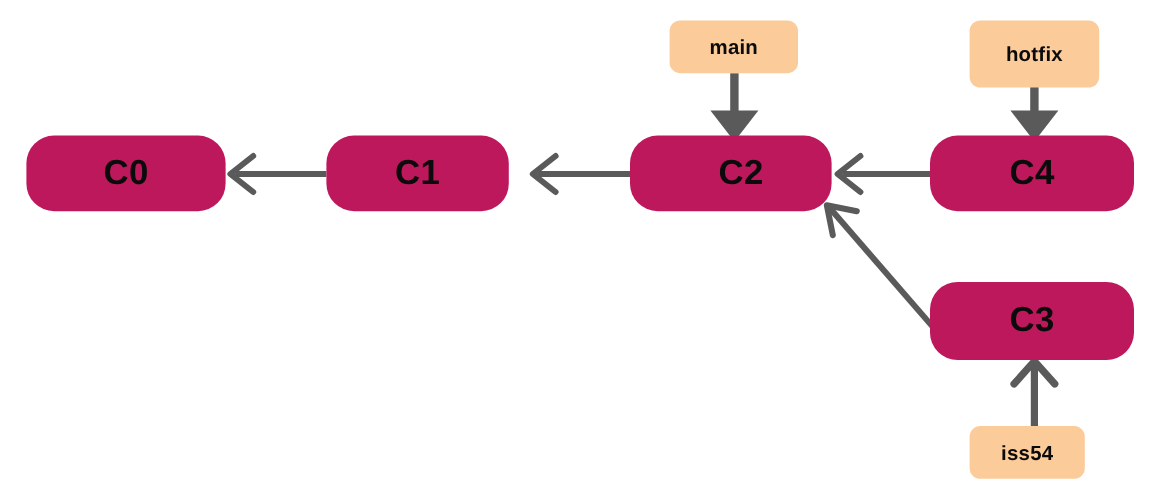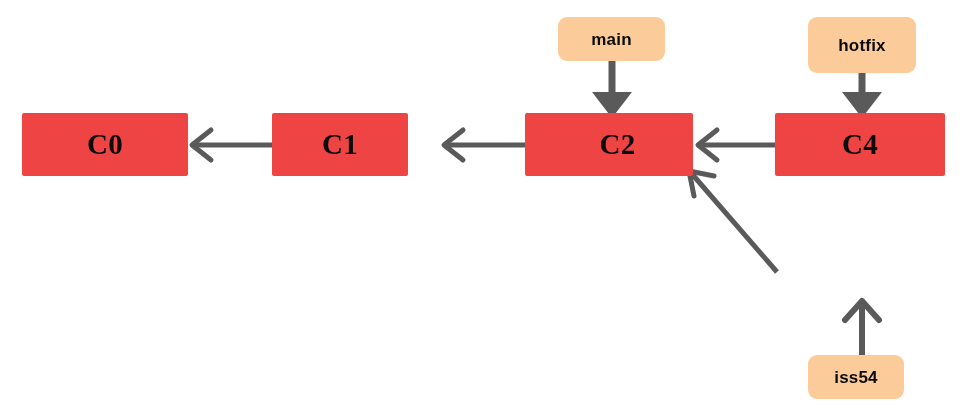--- a/index.html
+++ b/index.html
@@ -28,23 +28,22 @@
   .node {
     position: absolute;
     box-sizing: border-box;
     display: flex;
     align-items: center;
     justify-content: center;
     border-radius: 18px;
     z-index: 2;
   }
   .commit {
-    background: #ef4444;
-    border-radius: 2px;
-    font-family: Liberation Serif, serif;
+    background: #be185d;
+    border-radius: 23px;
   }
   .commit .node-label {
     font-size: 29px;
     font-weight: bold;
     color: #0b0b0b;
     letter-spacing: 0.3px;
   }
   .branch {
     background: #fbcb9a;
     border-radius: 9px;
@@ -100,32 +99,35 @@
     <g>
       <line x1="862" y1="357" x2="862" y2="304" stroke="#5a5a5a" stroke-width="6" stroke-linecap="butt"></line>
       <polyline points="845,320 862,301 879,320" fill="none" stroke="#5a5a5a" stroke-width="6" stroke-linecap="round" stroke-linejoin="round"></polyline>
     </g>
   </svg>
 
   <div class="node commit" style="left:22px;  top:113px; width:166px; height:63px;">
     <span class="node-label">C0</span>
   </div>
 
-  <div class="node commit" style="left:272px; top:113px; width:136px; height:63px;">
+  <div class="node commit" style="left:272px; top:113px; width:152px; height:63px;">
     <span class="node-label">C1</span>
   </div>
 
   <div class="node commit" style="left:525px; top:113px; width:168px; height:63px;padding-left:17px;">
     <span class="node-label">C2</span>
   </div>
 
   <div class="node commit" style="left:775px; top:113px; width:170px; height:63px;">
     <span class="node-label">C4</span>
   </div>
 
+  <div class="node commit" style="left:775px; top:235px; width:170px; height:65px;">
+    <span class="node-label">C3</span>
+  </div>
 
   <div class="node branch" style="left:558px; top:17px; width:107px; height:44px;">
     <span class="node-label">main</span>
   </div>
 
   <div class="node branch" style="left:808px; top:17px; width:108px; height:56px;">
     <span class="node-label">hotfix</span>
   </div>
 
   <div class="node branch" style="left:808px; top:355px; width:96px; height:44px;">

